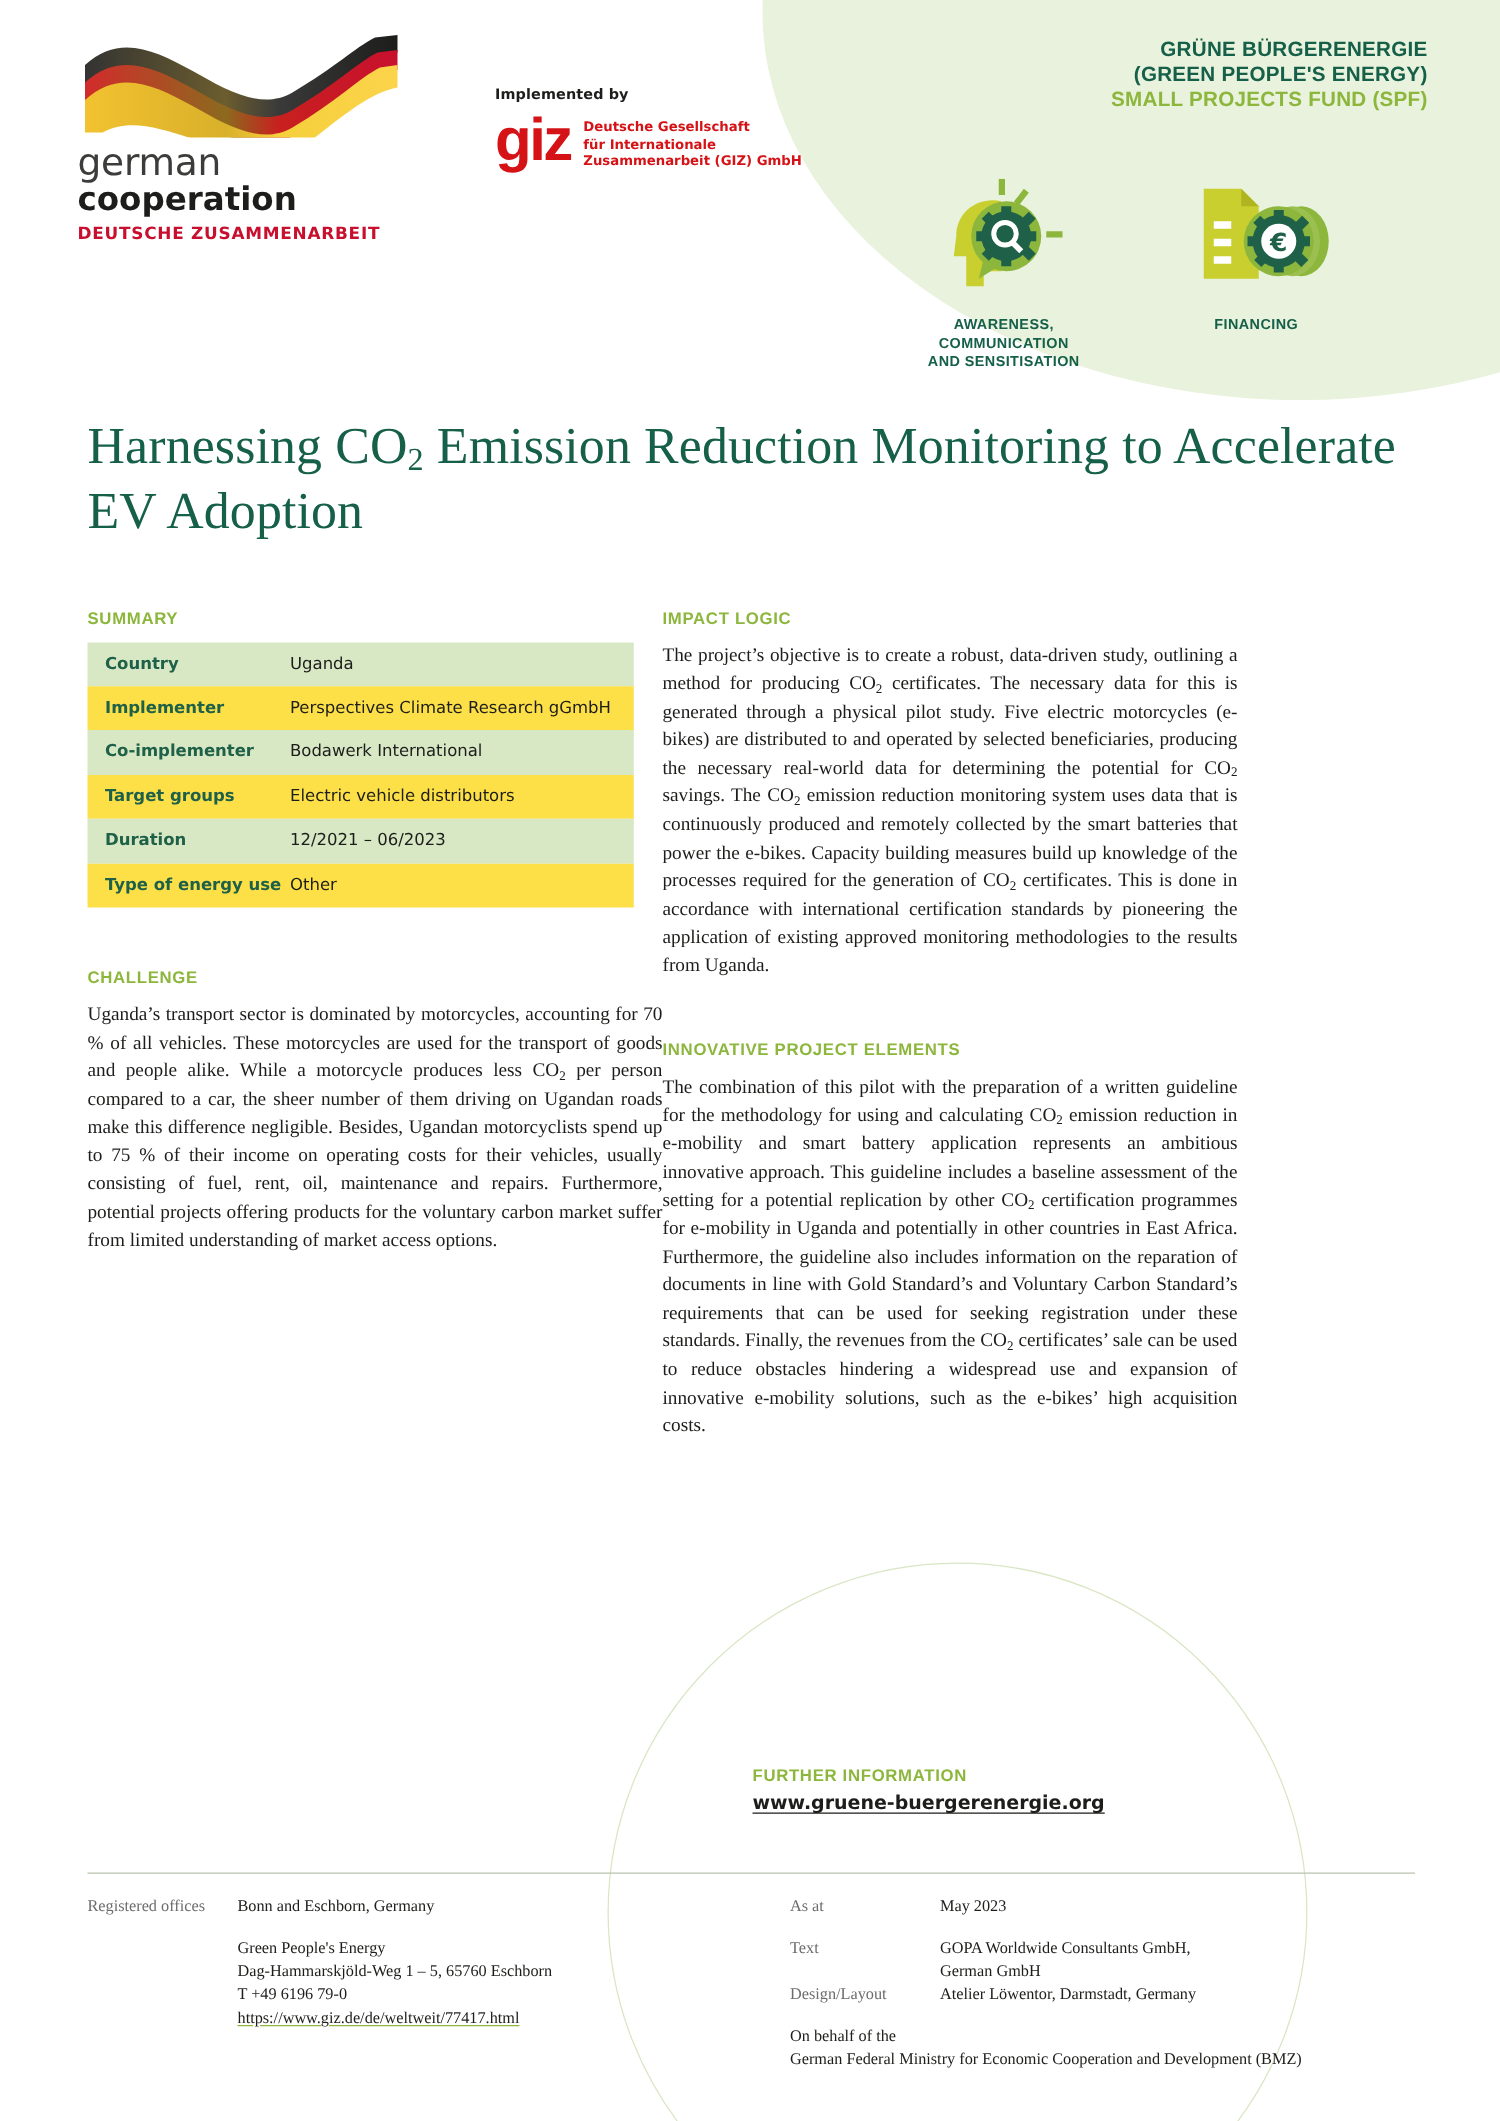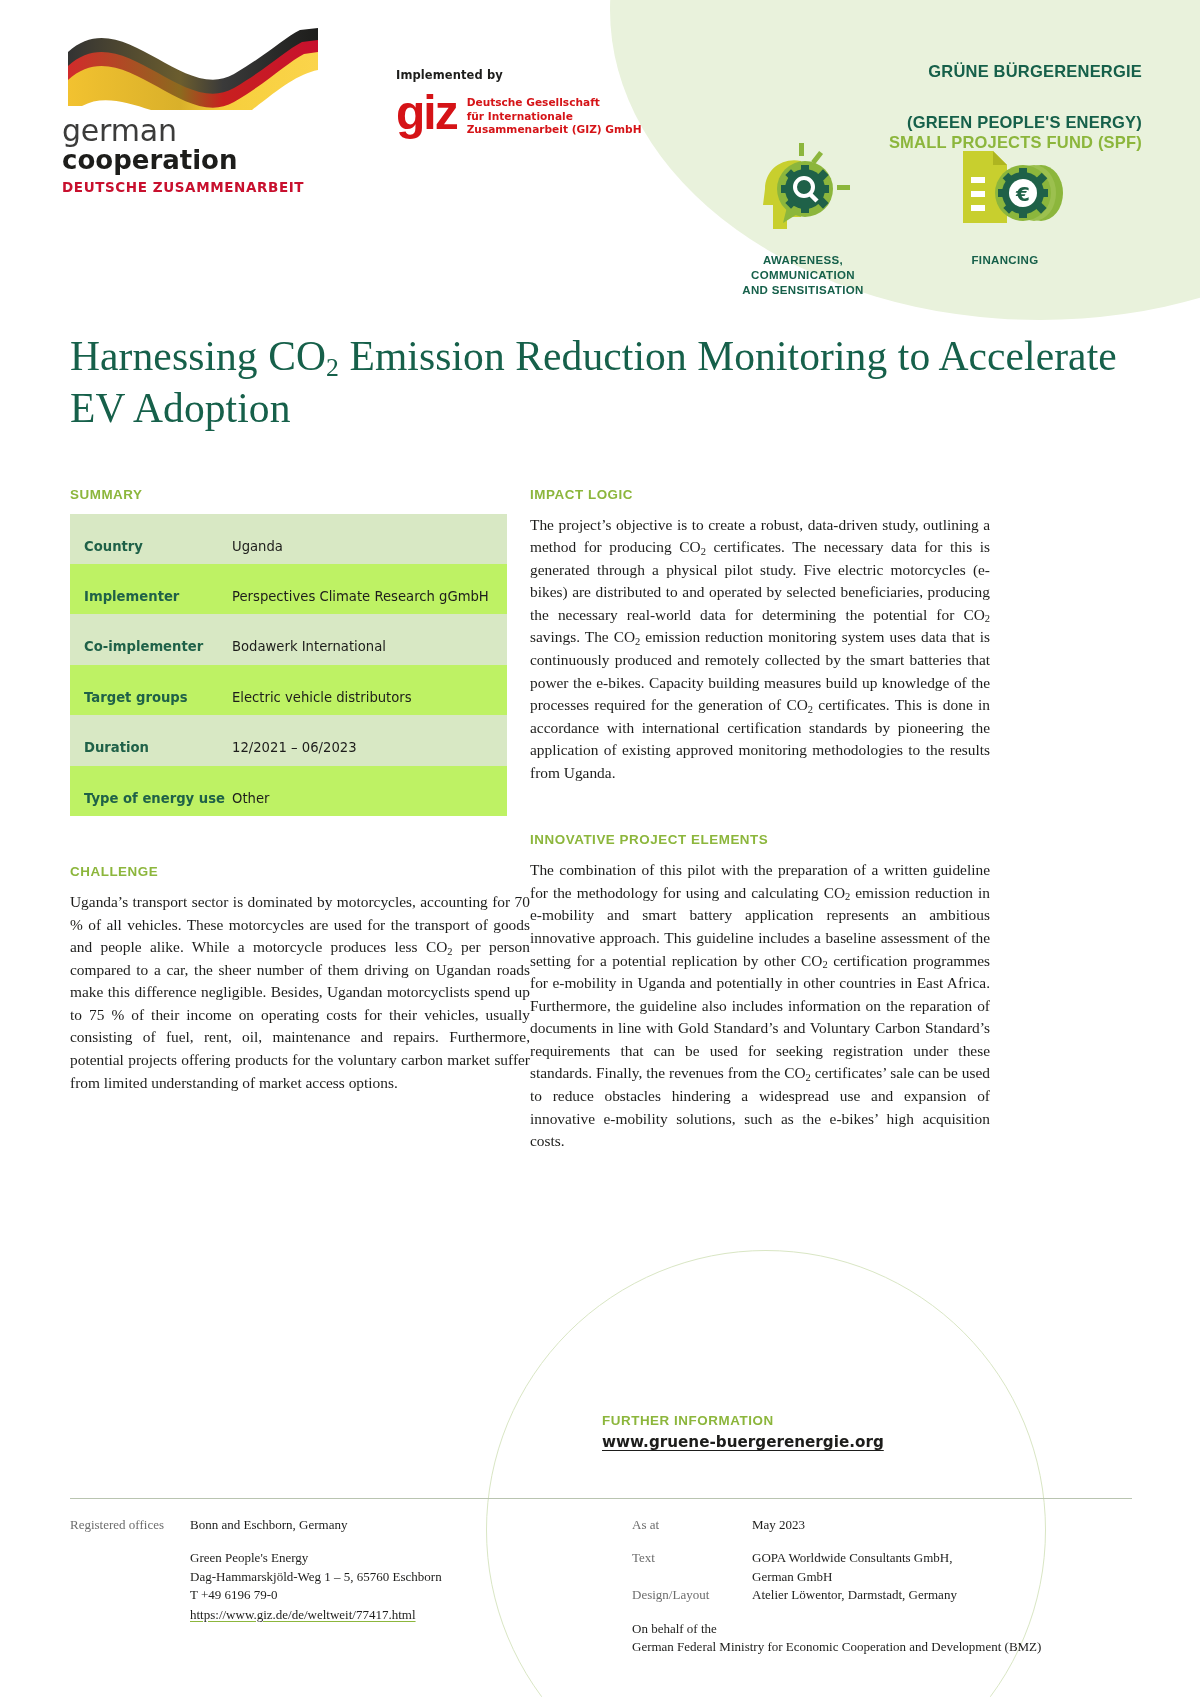--- a/index.html
+++ b/index.html
@@ -115,21 +115,20 @@
     right: 58px;
     top: 30px;
     text-align: right;
     line-height: 1.22;
   }
   .brand-l1, .brand-l2 {
     font-size: 16.5px;
     font-weight: bold;
     color: #16604a;
     letter-spacing: 0.2px;
-    margin-top: 31px;
   }
   .brand-l3 {
     font-size: 16.5px;
     font-weight: bold;
     color: #8cb63c;
     letter-spacing: 0.2px;
   }
 
   .icon-group {
     position: absolute;
@@ -180,37 +179,37 @@
   }
   h2.section.gap { margin-top: 48px; }
 
   
   table.summary {
     border-collapse: collapse;
     width: 437px;
     table-layout: fixed;
   }
   table.summary td {
-    padding: 24px 0 9px 14px;
+    padding: 9px 0 9px 14px;
     vertical-align: top;
     font-family: "DejaVu Sans", sans-serif;
     font-size: 13.2px;
     line-height: 1.32;
   }
   table.summary td.k {
     width: 162px;
     font-weight: bold;
     color: #1f6148;
   }
   table.summary td.v {
     color: #1d1d1b;
     padding-left: 0;
   }
   table.summary tr.odd td { background: #d8e8c4; }
-  table.summary tr.even td { background: #bef264; }
+  table.summary tr.even td { background: #fde047; }
 
   
   p.body {
     font-family: "Liberation Serif", serif;
     font-size: 15.4px;
     line-height: 1.465;
     color: #1d1d1b;
     margin: 0;
     text-align: justify;
     hyphens: none;

